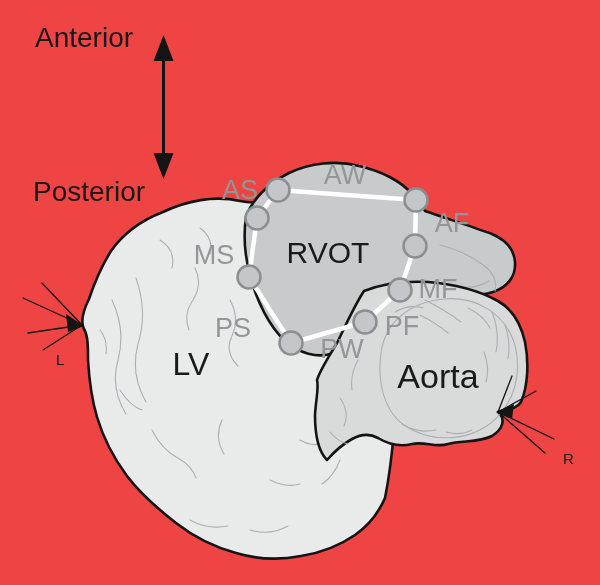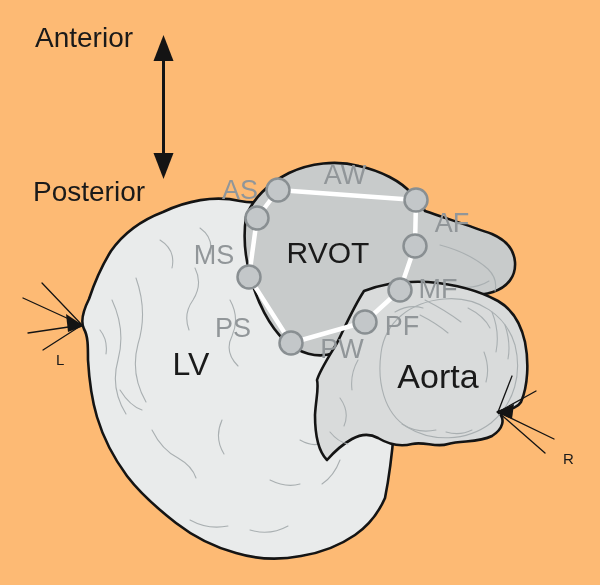--- a/index.html
+++ b/index.html
@@ -1,16 +1,16 @@
 <!DOCTYPE html>
 <html><head>
 <meta charset="utf-8">
 <style>
   html,body { margin:0; padding:0; background:#ffffff; }
-  .canvas { position:relative; width:600px; height:585px; background:#fdba74; overflow:hidden; }
+  .canvas { position:relative; width:600px; height:585px; background:#ef4444; overflow:hidden; }
   svg { display:block; }
   svg text { font-family:"Liberation Sans", sans-serif; }
   .hairline { fill:none; stroke-linecap:round; }
 </style>
 </head>
 <body>
 
 <div class="canvas">
 <svg width="600" height="585" viewBox="0 0 600 585">
 

